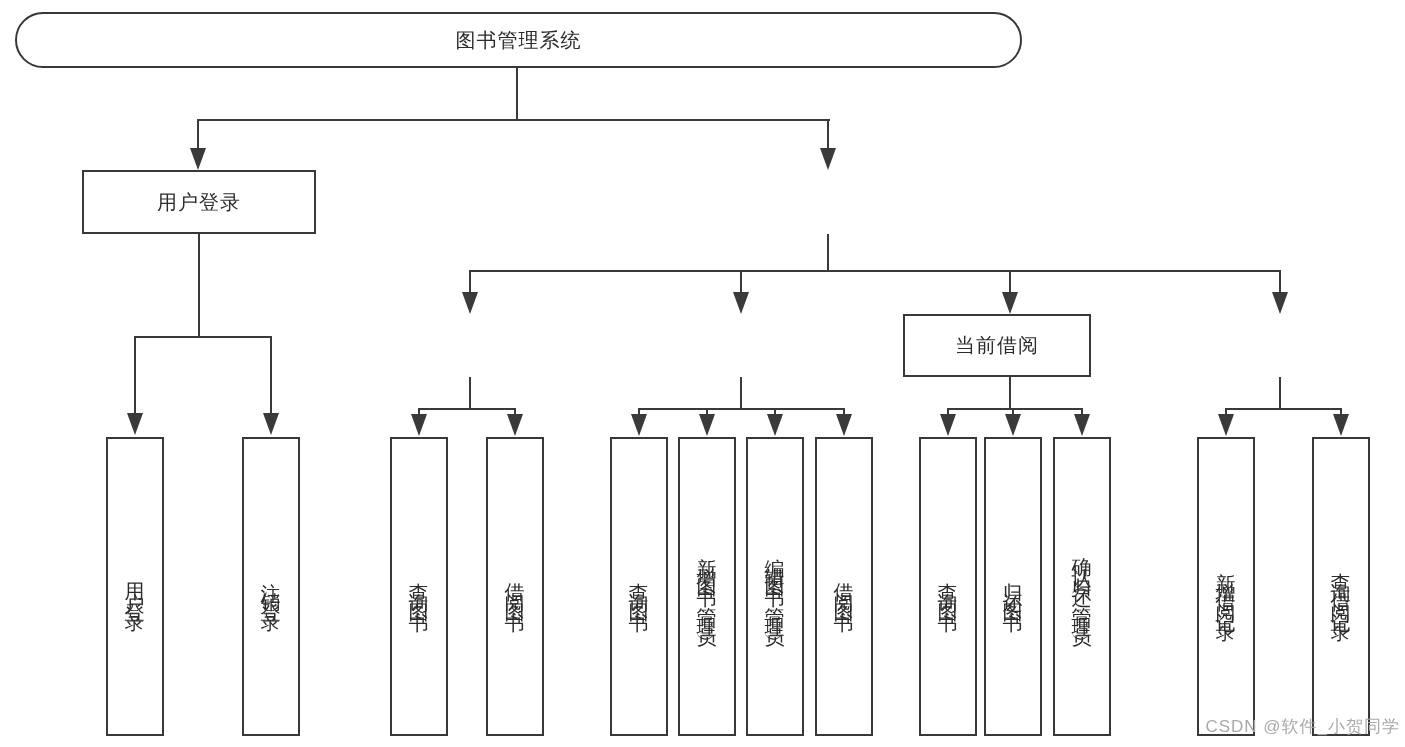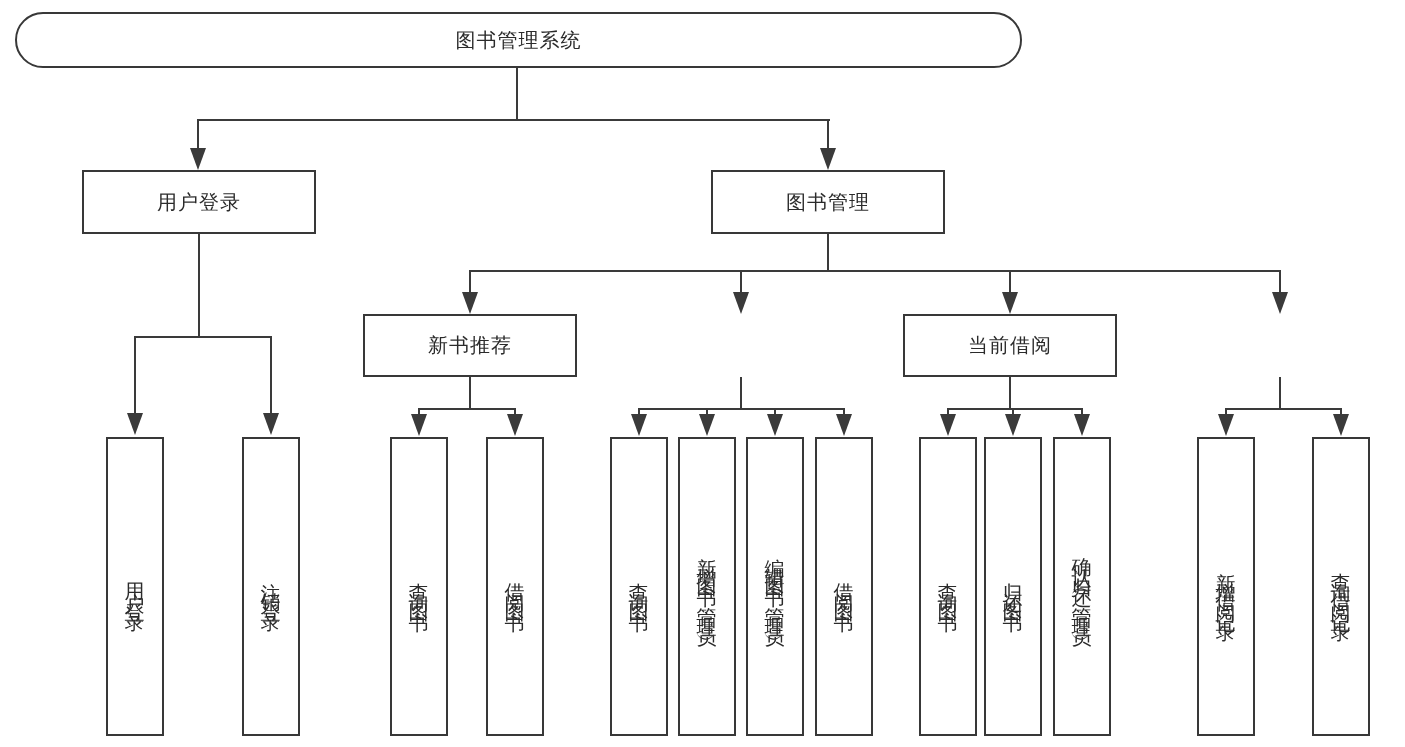--- a/index.html
+++ b/index.html
@@ -55,26 +55,24 @@
 </style>
 </head>
 <body>
 
 <div id="canvas">
 
   <div class="box h" style="left:15px;top:12px;width:1007px;height:56px;border-radius:28px;">图书管理系统</div>
 
   <div class="box h" style="left:82px;top:170px;width:234px;height:64px;">用户登录</div>
 
-  <div class="box h" style="left:711px;top:170px;width:234px;height:64px;">图书管理</div>
-
-  <div class="box h" style="left:363px;top:314px;width:214px;height:63px;">新书推荐</div>
 
 
-  <div class="box h" style="left:903px;top:314px;width:214px;height:63px;">当前借阅</div>
+
+  <div class="box h" style="left:903px;top:314px;width:188px;height:63px;">当前借阅</div>
 
 
   <div class="box v" style="left:106px;top:437px;width:58px;height:299px;">用户登录</div>
   <div class="box v" style="left:242px;top:437px;width:58px;height:299px;">注销登录</div>
 
   <div class="box v" style="left:390px;top:437px;width:58px;height:299px;">查询图书</div>
   <div class="box v" style="left:486px;top:437px;width:58px;height:299px;">借阅图书</div>
 
   <div class="box v" style="left:610px;top:437px;width:58px;height:299px;">查询图书</div>
   <div class="box v" style="left:678px;top:437px;width:58px;height:299px;">新增图书（管理员）</div>
@@ -142,14 +140,15 @@
   <div class="vl" style="left:1012px;top:408px;height:8px;"></div>
   <div class="ah" style="left:1005px;top:414px;"></div>
   <div class="vl" style="left:1081px;top:408px;height:8px;"></div>
   <div class="ah" style="left:1074px;top:414px;"></div>
 
   <div class="vl" style="left:1225px;top:408px;height:8px;"></div>
   <div class="ah" style="left:1218px;top:414px;"></div>
   <div class="vl" style="left:1340px;top:408px;height:8px;"></div>
   <div class="ah" style="left:1333px;top:414px;"></div>
 
+  <div class="watermark">CSDN @软件_小贺同学</div>
 
 </div>
 
 </body></html>

